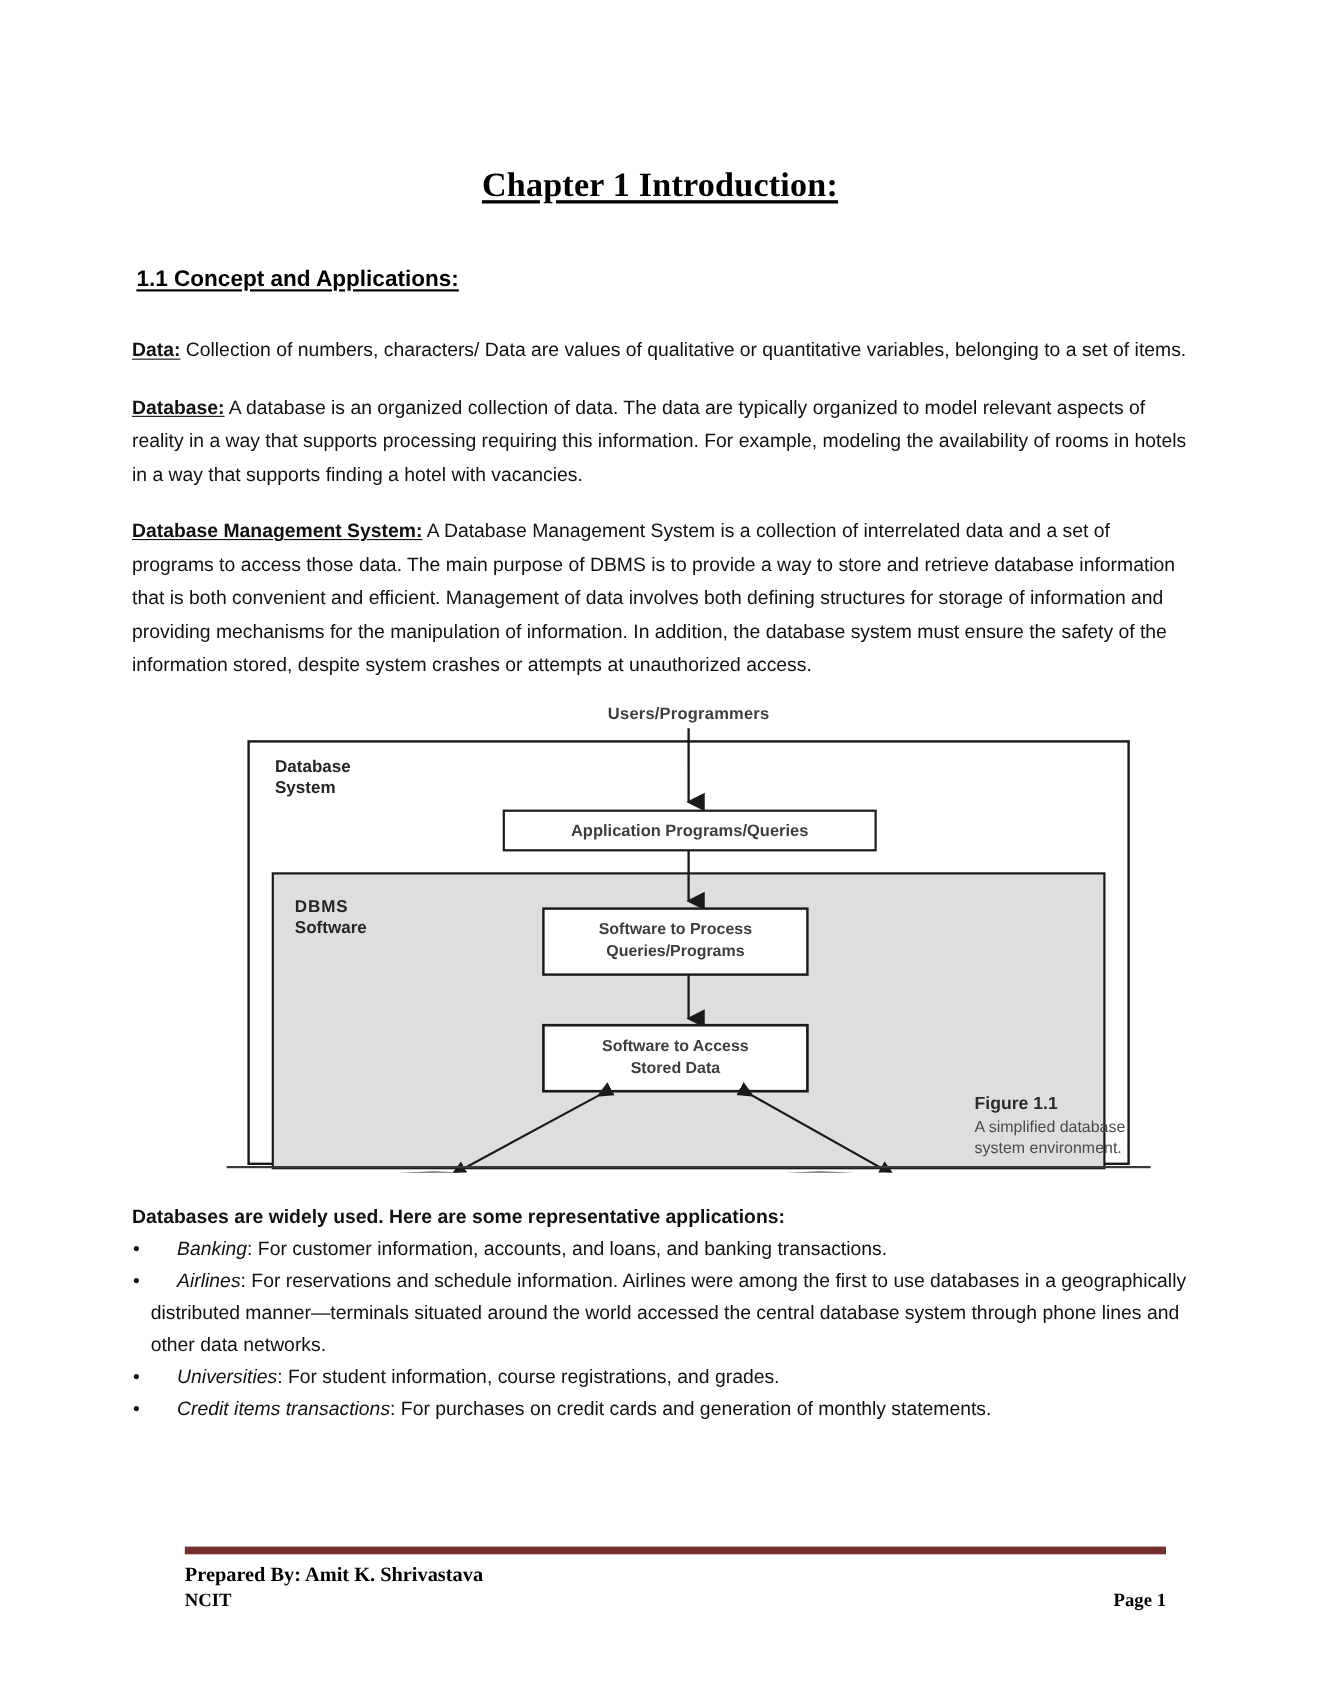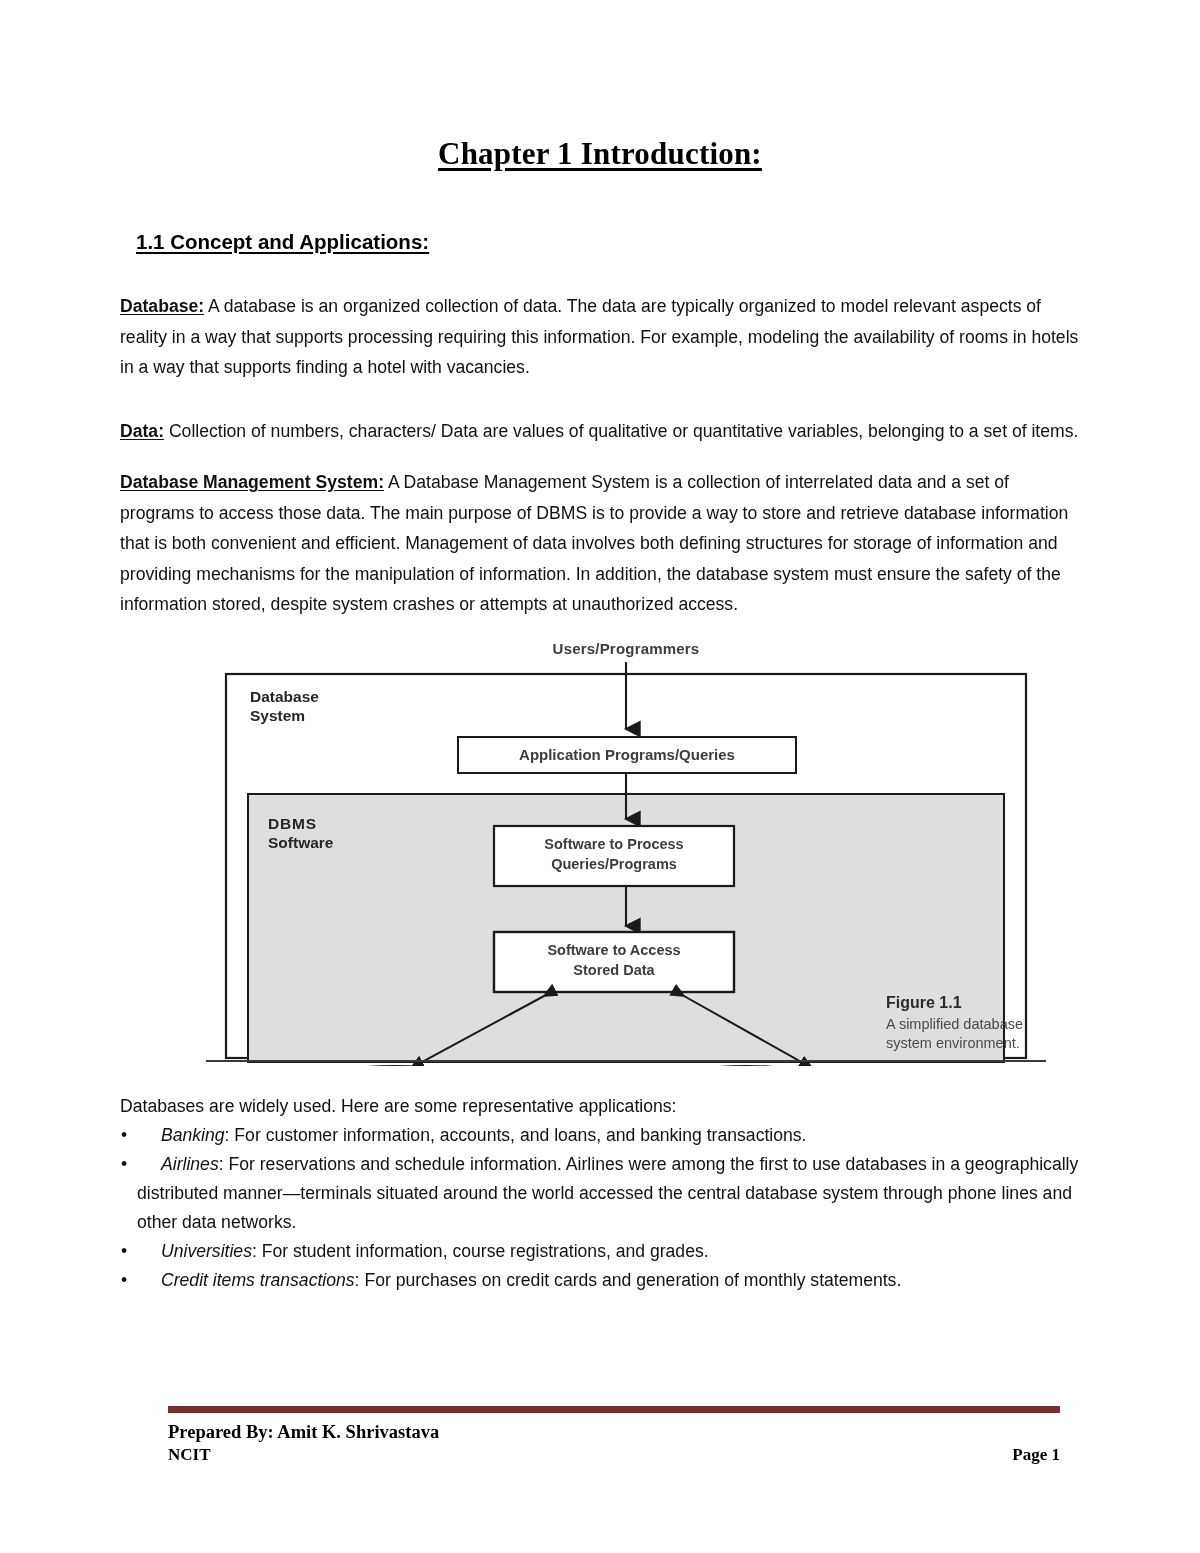--- a/index.html
+++ b/index.html
@@ -27,33 +27,33 @@
   }
 
   
   .doc-title {
     font-family: "Liberation Serif", serif;
     font-weight: bold;
     font-size: 31px;
     text-align: center;
     text-decoration: underline;
     text-underline-offset: 4px;
-    margin: 0;
+    margin: 14px;
     padding-top: 136px;
     letter-spacing: .2px;
     color: #000;
   }
 
   .section-heading {
     font-family: "Liberation Sans", sans-serif;
     font-weight: bold;
     font-size: 20.5px;
     text-decoration: underline;
     text-underline-offset: 3px;
-    margin: 16px;
+    margin: 4px;
     padding-top: 42px;
     color: #000;
   }
 
   .sub-heading {
     font-family: "Liberation Sans", sans-serif;
     font-weight: bold;
     font-size: 18px;
     text-decoration: underline;
     text-underline-offset: 3px;
@@ -101,20 +101,21 @@
 
   
   .apps-heading { padding-top: 36px; }
 
   .apps-intro {
     font-size: 17.6px;
     line-height: 29px;
     margin: 0;
     padding-top: 26px;
     color: #111;
+    font-weight: bold;
   }
   .bullet-list {
     list-style: none;
     margin: 0;
     padding: 0;
     font-size: 17.6px;
     line-height: 29px;
     color: #111;
   }
   .bullet-list li {
@@ -161,23 +162,23 @@
 </style>
 </head>
 <body>
 
 <div class="page">
 
   <h1 class="doc-title">Chapter 1 Introduction:</h1>
 
   <h2 class="section-heading">1.1 Concept and Applications:</h2>
 
+  <p class="para p-data"><span class="term">Data:</span><span> Collection of numbers, characters/ Data are values of qualitative or quantitative variables, belonging to a set of items.</span></p>
+
   <p class="para p-database"><span class="term">Database:</span><span> A database is an organized collection of data. The data are typically organized to model relevant aspects of reality in a way that supports processing requiring this information. For example, modeling the availability of rooms in hotels in a way that supports finding a hotel with vacancies.</span></p>
-
-  <p class="para p-data"><span class="term">Data:</span><span> Collection of numbers, characters/ Data are values of qualitative or quantitative variables, belonging to a set of items.</span></p>
 
   <p class="para p-dbms"><span class="term">Database Management System:</span><span> A Database Management System is a collection of interrelated data and a set of programs to access those data. The main purpose of DBMS is to provide a way to store and retrieve database information that is both convenient and efficient. Management of data involves both defining structures for storage of information and providing mechanisms for the manipulation of information. In addition, the database system must ensure the safety of the information stored, despite system crashes or attempts at unauthorized access.</span></p>
 
   <div class="figure-wrap">
     <svg class="fig-svg" width="840" height="430" viewBox="0 0 840 430" xmlns="http://www.w3.org/2000/svg">
       <defs>
         <marker id="arrowDown" markerWidth="9" markerHeight="9" refX="4.5" refY="7" orient="auto">
           <path d="M0.5,0 L8.5,0 L4.5,8 Z" fill="#1a1a1a"></path>
         </marker>
         <marker id="arrHead" markerWidth="8" markerHeight="8" refX="6.5" refY="4" orient="auto">

